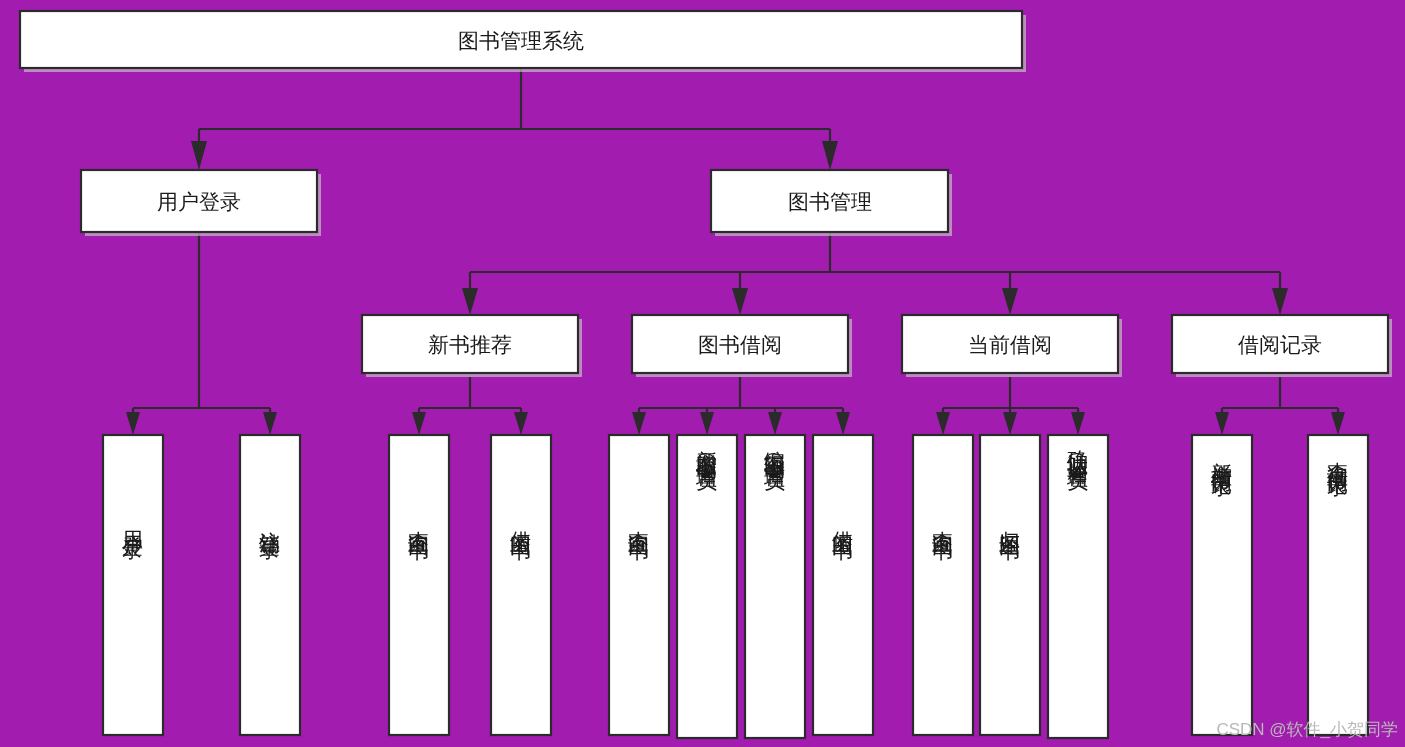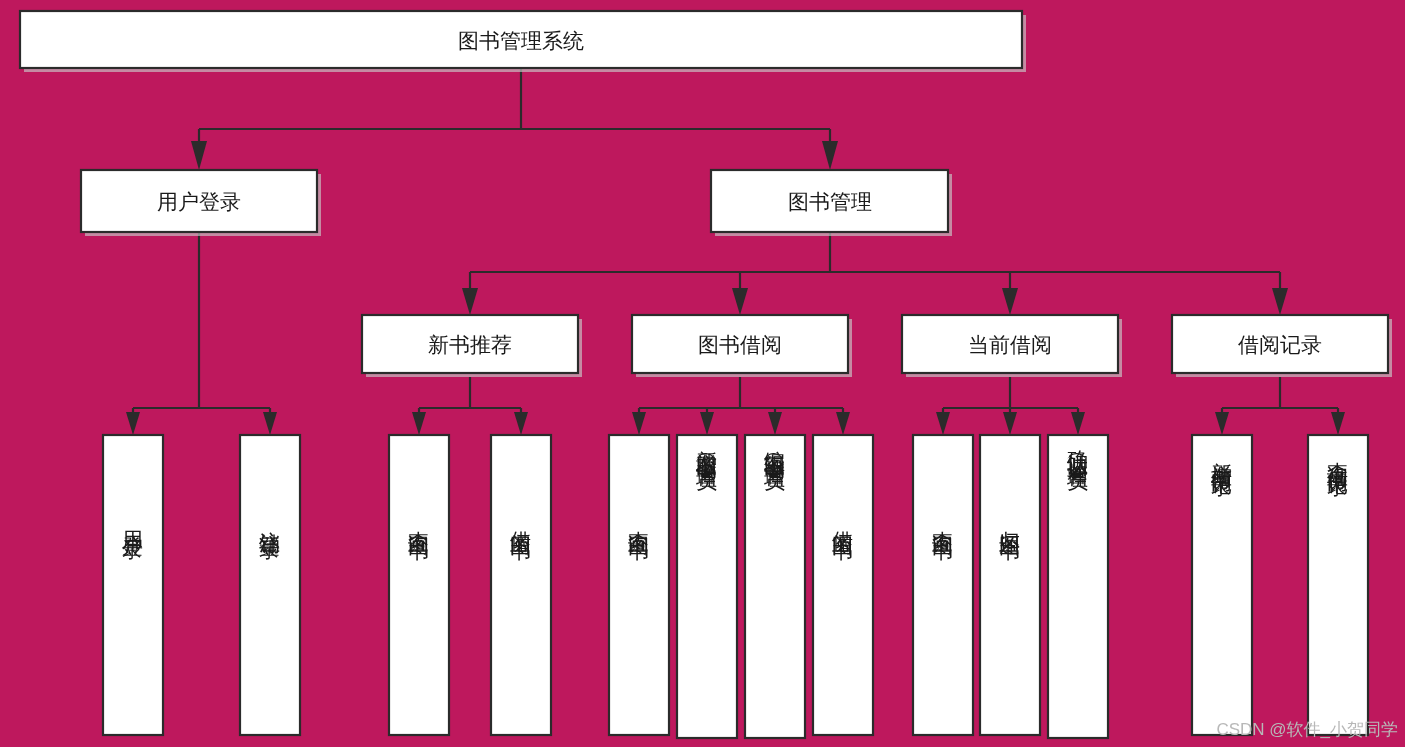--- a/index.html
+++ b/index.html
@@ -8,21 +8,21 @@
     padding: 0;
     background: #ffffff;
   }
   body {
     font-family: "Liberation Sans", "DejaVu Sans", sans-serif;
   }
   #diagram-root {
     position: relative;
     width: 1405px;
     height: 747px;
-    background: #be185d;
+    background: #a21caf;
     overflow: hidden;
   }
   svg#tree-svg {
     position: absolute;
     left: 0;
     top: 0;
     width: 1405px;
     height: 747px;
     display: block;
   }

